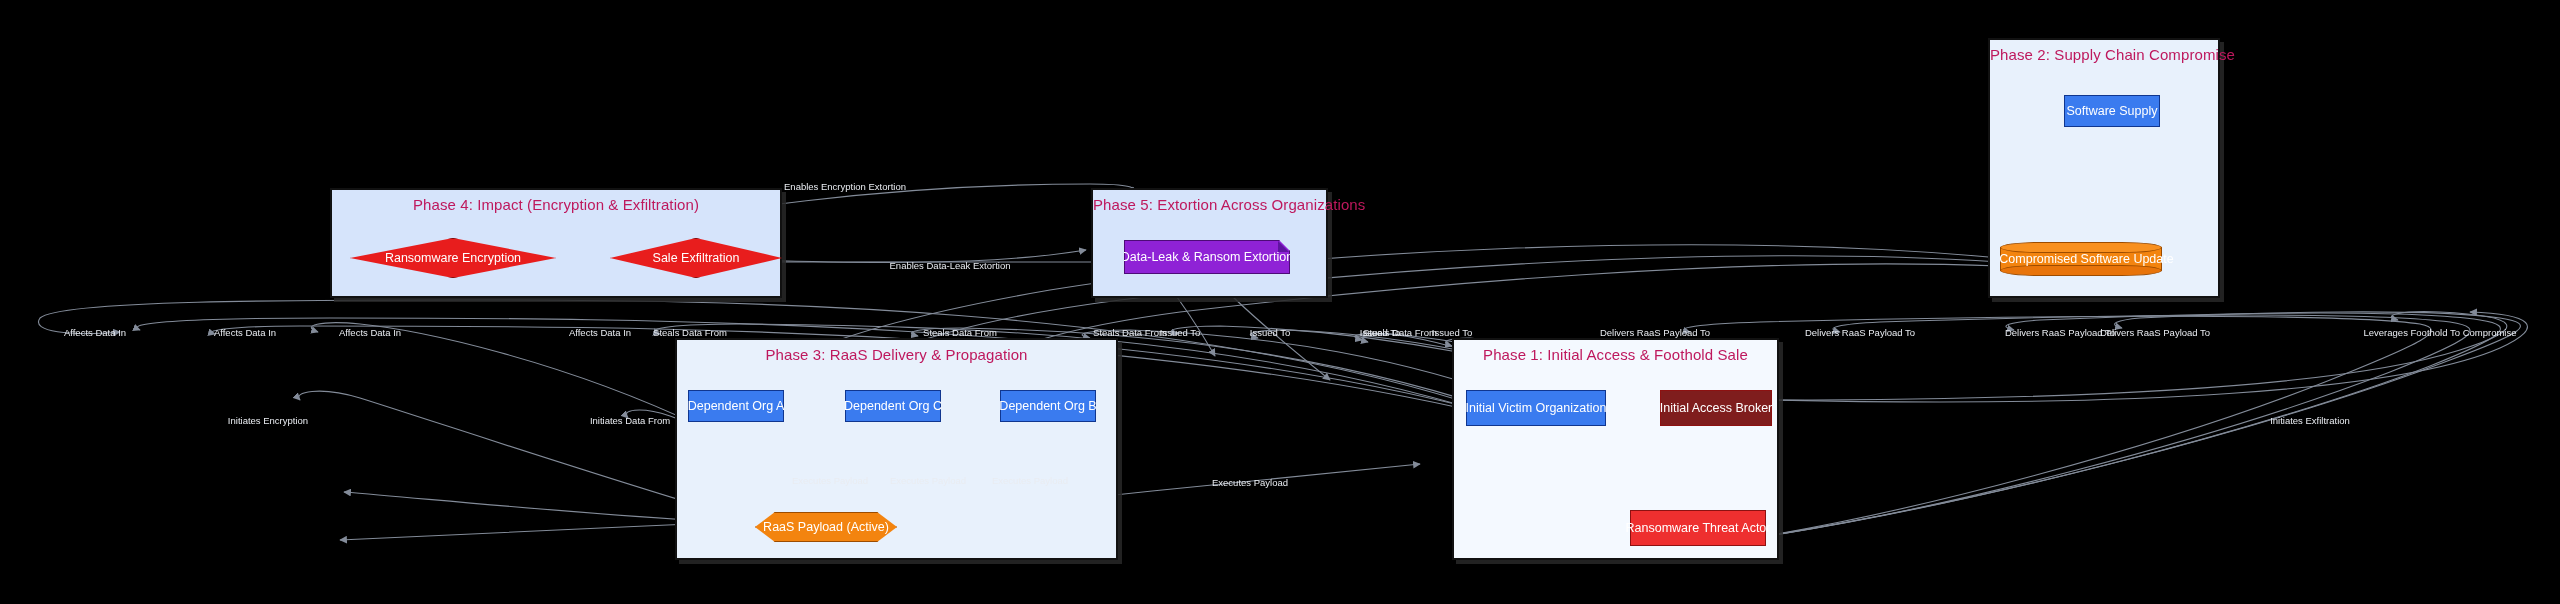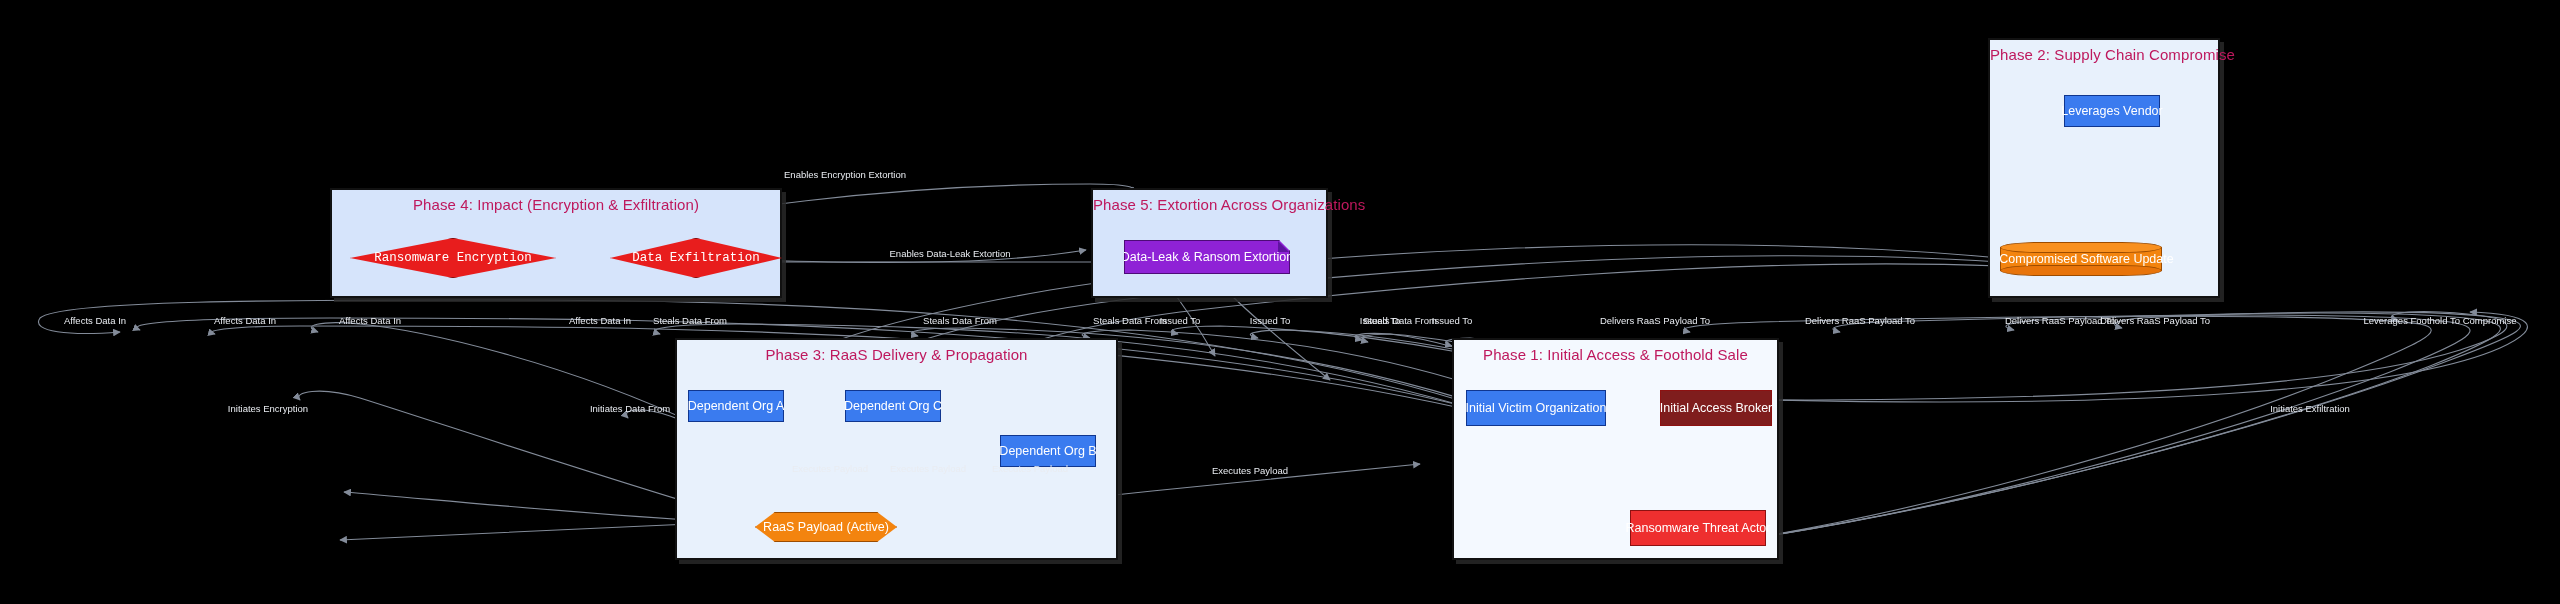--- a/index.html
+++ b/index.html
@@ -17,21 +17,21 @@
   .node{position:absolute;box-sizing:border-box;display:flex;align-items:center;
         justify-content:center;text-align:center;color:#fff;font-size:12.5px;
         line-height:1.15;white-space:nowrap;}
 
   .n-box{border:1.5px solid #0b2a6b;}
 
   .diamond{background:transparent;border:none;}
   .diamond .dshape{position:absolute;inset:0;background:#e81d1d;
         border:1.5px solid #7d0d0d;
         clip-path:polygon(50% 0,100% 50%,50% 100%,0 50%);}
-  .diamond .dlabel{position:relative;z-index:2;font-family:Liberation Mono, monospace;}
+  .diamond .dlabel{position:relative;z-index:2;}
 
   .note{background:#8f22d6;border:1.5px solid #4d0b78;
         clip-path:polygon(0 0,calc(100% - 11px) 0,100% 11px,100% 100%,0 100%);}
   .note .fold{position:absolute;right:0;top:0;width:11px;height:11px;
         background:#5f13a0;clip-path:polygon(0 0,100% 100%,0 100%);}
 
   .cyl{background:transparent;border:none;}
   .cyl .cbody{position:absolute;left:0;right:0;top:5px;bottom:5px;background:#f07c10;
         border-left:1.5px solid #9c4c00;border-right:1.5px solid #9c4c00;}
   .cyl .ctop{position:absolute;left:0;right:0;top:0;height:11px;background:#f8901f;
@@ -40,21 +40,21 @@
         border:1.5px solid #9c4c00;border-radius:50%/100%;box-sizing:border-box;}
   .cyl .clabel{position:relative;z-index:3;}
 
   .hexa{background:transparent;border:none;text-align:right;}
   .hexa .hshape{position:absolute;inset:0;background:#f3840f;border:1.5px solid #9c4c00;
         clip-path:polygon(14% 0,86% 0,100% 50%,86% 100%,14% 100%,0 50%);}
   .hexa .hlabel{position:relative;z-index:2;}
 
   .elabel{position:absolute;font-size:9.5px;color:#d8dce3;white-space:nowrap;
           transform:translate(-50%,-50%);letter-spacing:0;}
-  .elabel.on-dark{color:#e9ecf1;}
+  .elabel.on-dark{color:#e9ecf1;margin-top:12px;}
 </style>
 </head>
 <body>
 
 <div id="stage">
 
   <svg id="edges" viewBox="0 0 2560 604" xmlns="http://www.w3.org/2000/svg">
     <defs>
       <marker id="ah" viewBox="0 0 10 10" refX="9" refY="5" markerWidth="7" markerHeight="7" orient="auto-start-reverse">
         <path d="M0,0 L10,5 L0,10 z" fill="#9aa4b4"></path>
@@ -146,48 +146,48 @@
       <div class="node n-box" style="left: 1466px; top: 390px; width: 140px; height: 36px; background: rgb(58, 123, 239); border-color: rgb(16, 54, 143);">
         <span>Initial Victim Organization</span>
       </div>
       <div class="node n-box" style="left: 1660px; top: 390px; width: 112px; height: 36px; background: #7f1d1d; border-color: rgb(141, 17, 17);">
         <span>Initial Access Broker</span>
       </div>
       <div class="node n-box" style="left: 1630px; top: 510px; width: 136px; height: 36px; background: rgb(238, 47, 47); border-color: rgb(141, 17, 17);">
         <span>Ransomware Threat Actor</span>
       </div>
       <div class="node n-box" style="left: 2064px; top: 95px; width: 96px; height: 32px; background: rgb(58, 123, 239); border-color: rgb(16, 54, 143);">
-        <span>Leverages Vendor</span>
+        <span>Software Supply</span>
       </div>
       <div class="node cyl" style="left: 2000px; top: 242px; width: 162px; height: 34px; padding-left: 11px;">
         <span class="cbody" style="background: rgb(243, 132, 15);"></span>
         <span class="cbot"></span>
         <span class="ctop"></span>
         <span class="clabel">Compromised Software Update</span>
       </div>
       <div class="node n-box" style="left: 688px; top: 390px; width: 96px; height: 32px; background: rgb(58, 123, 239); border-color: rgb(16, 54, 143);">
         <span>Dependent Org A</span>
       </div>
       <div class="node n-box" style="left: 845px; top: 390px; width: 96px; height: 32px; background: rgb(58, 123, 239); border-color: rgb(16, 54, 143);">
         <span>Dependent Org C</span>
       </div>
-      <div class="node n-box" style="left: 1000px; top: 390px; width: 96px; height: 32px; background: rgb(58, 123, 239); border-color: rgb(16, 54, 143); margin-top: 45px;">
+      <div class="node n-box" style="left: 1000px; top: 390px; width: 96px; height: 32px; background: rgb(58, 123, 239); border-color: rgb(16, 54, 143);">
         <span>Dependent Org B</span>
       </div>
       <div class="node hexa" style="left: 755px; top: 512px; width: 142px; height: 30px;">
         <span class="hshape" style="background: rgb(243, 132, 15);"></span>
         <span class="hlabel">RaaS Payload (Active)</span>
       </div>
       <div class="node diamond" style="left: 350px; top: 238px; width: 206px; height: 40px;">
         <span class="dshape" style="background: rgb(232, 29, 29);"></span>
         <span class="dlabel">Ransomware Encryption</span>
       </div>
       <div class="node diamond" style="left: 610px; top: 238px; width: 172px; height: 40px;">
         <span class="dshape" style="background: rgb(232, 29, 29);"></span>
-        <span class="dlabel">Data Exfiltration</span>
+        <span class="dlabel">Sale Exfiltration</span>
       </div>
       <div class="node note" style="left: 1124px; top: 240px; width: 166px; height: 34px; background: rgb(143, 34, 214);">
         <span class="fold"></span>
         <span>Data-Leak &amp; Ransom Extortion</span>
       </div>
     </div>
   <div id="labels">
       <div class="elabel on-dark" style="left: 95px; top: 320px;">Affects Data In</div>
       <div class="elabel on-dark" style="left: 245px; top: 320px;">Affects Data In</div>
       <div class="elabel on-dark" style="left: 370px; top: 320px;">Affects Data In</div>

